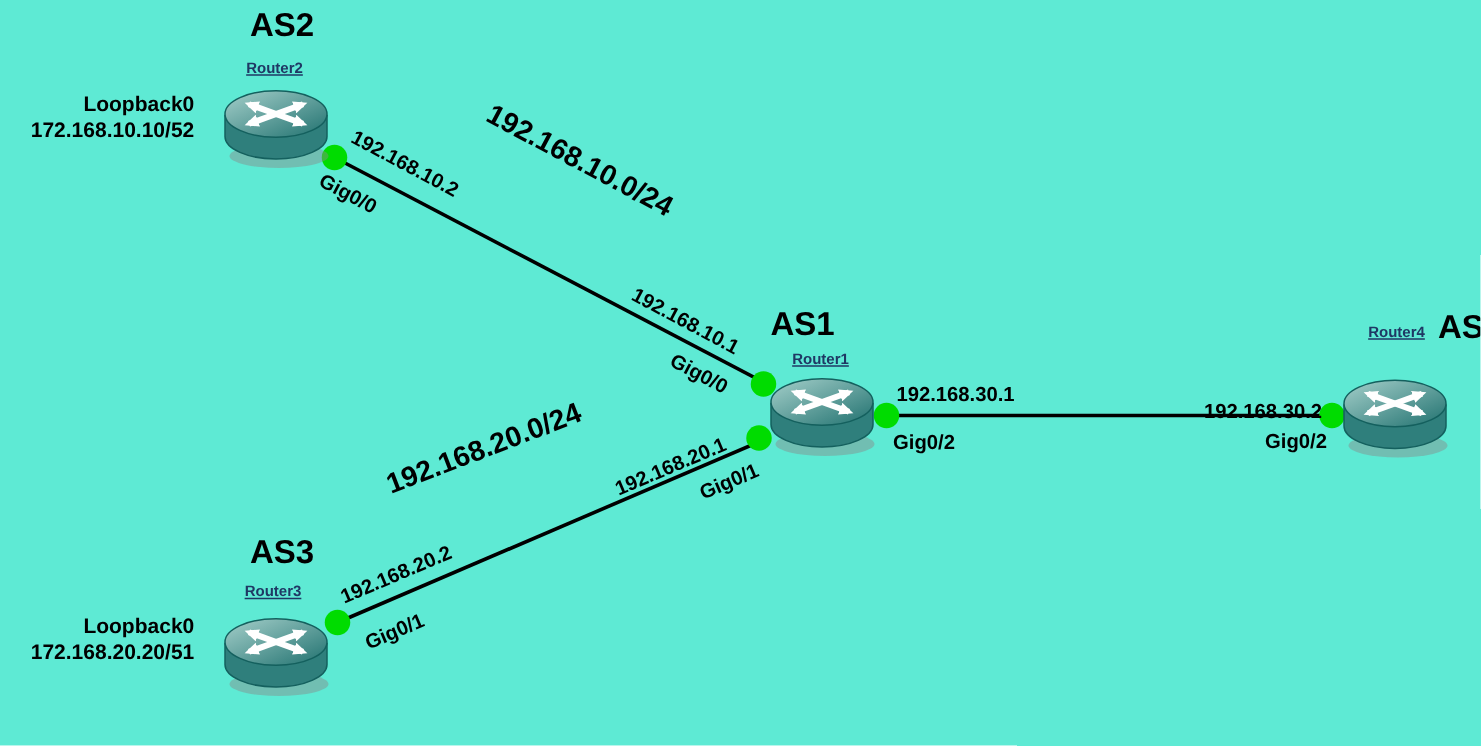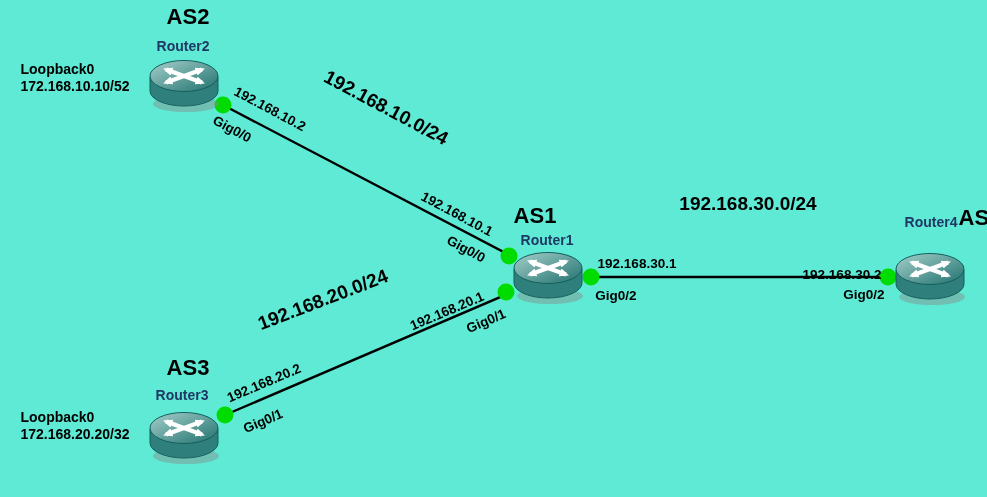--- a/index.html
+++ b/index.html
@@ -8,22 +8,22 @@
     font-family:"Liberation Sans",sans-serif;overflow:hidden;
   }
   .wire{position:absolute;left:0;top:0;}
   .node-svg{position:absolute;width:74px;height:56px;cursor:pointer;}
   .lbl{
     position:absolute;font-weight:700;font-size:13.5px;color:#000;
     white-space:nowrap;transform-origin:center;
   }
   .lbl-lg{font-size:19px;}
   .as{font-size:22px;letter-spacing:0px;}
-  .name{font-size:14px;color:#1f3864;}
-  .loop{font-size:14px;text-align:left;line-height:17px;}
+  .name{font-size:10px;color:#1f3864;text-decoration:underline;}
+  .loop{font-size:14px;text-align:right;line-height:17px;}
 </style>
 </head>
 <body>
 
 <div class="canvas">
 
   <svg class="wire" width="987" height="497" viewBox="0 0 987 497">
     <defs>
       <linearGradient id="routerTop" x1="0" y1="0" x2="1" y2="1">
         <stop offset="0" stop-color="#a6d0cb"></stop>
@@ -77,34 +77,33 @@
   <div class="lbl name" style="left:547px;top:240px;transform:translate(-50%,-50%)">Router1</div>
   <div class="lbl name" style="left:182px;top:395px;transform:translate(-50%,-50%)">Router3</div>
   <div class="lbl name" style="left:931px;top:222px;transform:translate(-50%,-50%)">Router4</div>
 
   <div class="lbl loop" style="left:75px;top:78px;transform:translate(-50%,-50%)">
     <div>Loopback0</div>
     <div>172.168.10.10/52</div>
   </div>
   <div class="lbl loop" style="left:75px;top:426px;transform:translate(-50%,-50%)">
     <div>Loopback0</div>
-    <div>172.168.20.20/32</div>
+    <div>172.168.20.20/51</div>
   </div>
 
   <div class="lbl" style="left:270px;top:109px;transform:translate(-50%,-50%) rotate(28deg)">192.168.10.2</div>
   <div class="lbl" style="left:232px;top:129px;transform:translate(-50%,-50%) rotate(28deg)">Gig0/0</div>
   <div class="lbl lbl-lg" style="left:386px;top:108px;transform:translate(-50%,-50%) rotate(28deg)">192.168.10.0/24</div>
   <div class="lbl" style="left:457px;top:214px;transform:translate(-50%,-50%) rotate(28deg)">192.168.10.1</div>
   <div class="lbl" style="left:466px;top:249px;transform:translate(-50%,-50%) rotate(28deg)">Gig0/0</div>
 
   <div class="lbl" style="left:264px;top:383px;transform:translate(-50%,-50%) rotate(-23deg)">192.168.20.2</div>
   <div class="lbl" style="left:263px;top:421px;transform:translate(-50%,-50%) rotate(-23deg)">Gig0/1</div>
   <div class="lbl lbl-lg" style="left:323px;top:300px;transform:translate(-50%,-50%) rotate(-21deg)">192.168.20.0/24</div>
   <div class="lbl" style="left:447px;top:311px;transform:translate(-50%,-50%) rotate(-23deg)">192.168.20.1</div>
   <div class="lbl" style="left:486px;top:321px;transform:translate(-50%,-50%) rotate(-23deg)">Gig0/1</div>
 
   <div class="lbl" style="left:637px;top:263px;transform:translate(-50%,-50%)">192.168.30.1</div>
   <div class="lbl" style="left:616px;top:295px;transform:translate(-50%,-50%)">Gig0/2</div>
-  <div class="lbl lbl-lg" style="left:748px;top:204px;transform:translate(-50%,-50%)">192.168.30.0/24</div>
   <div class="lbl" style="left:842px;top:274px;transform:translate(-50%,-50%)">192.168.30.2</div>
   <div class="lbl" style="left:864px;top:294px;transform:translate(-50%,-50%)">Gig0/2</div>
 
 </div>
 
 </body></html>

